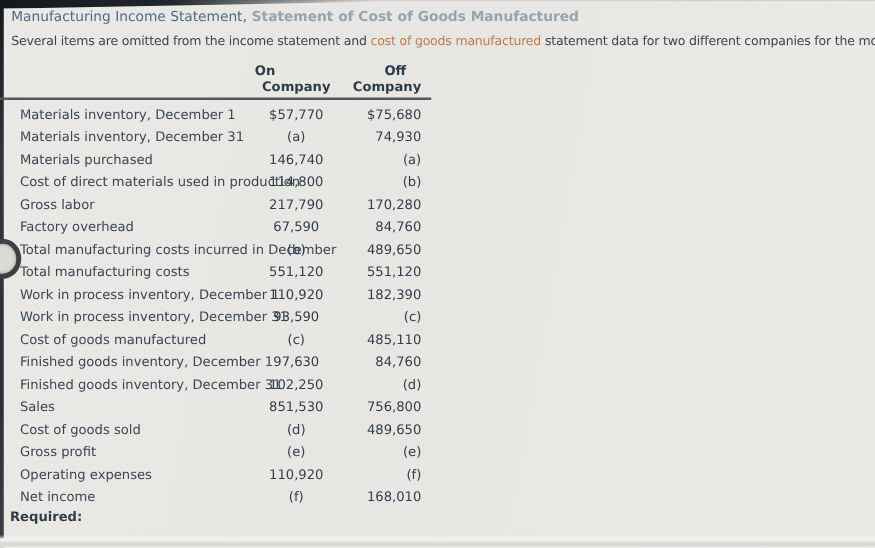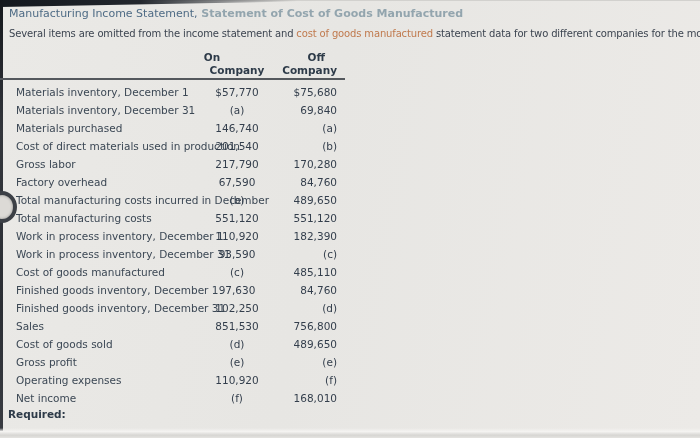--- a/index.html
+++ b/index.html
@@ -98,30 +98,30 @@
   <div class="tbody">
 
   <div class="trow">
         <div class="lbl">Materials inventory, December 1</div>
         <div class="c1 val">$57,770</div>
         <div class="c2 val">$75,680</div>
       </div>
       <div class="trow">
         <div class="lbl">Materials inventory, December 31</div>
         <div class="c1 val">(a)</div>
-        <div class="c2 val">69,840</div>
+        <div class="c2 val">74,930</div>
       </div>
       <div class="trow">
         <div class="lbl">Materials purchased</div>
         <div class="c1 val">146,740</div>
         <div class="c2 val">(a)</div>
       </div>
       <div class="trow">
         <div class="lbl">Cost of direct materials used in production</div>
-        <div class="c1 val">201,540</div>
+        <div class="c1 val">114,800</div>
         <div class="c2 val">(b)</div>
       </div>
       <div class="trow">
         <div class="lbl">Gross labor</div>
         <div class="c1 val">217,790</div>
         <div class="c2 val">170,280</div>
       </div>
       <div class="trow">
         <div class="lbl">Factory overhead</div>
         <div class="c1 val">67,590</div>

